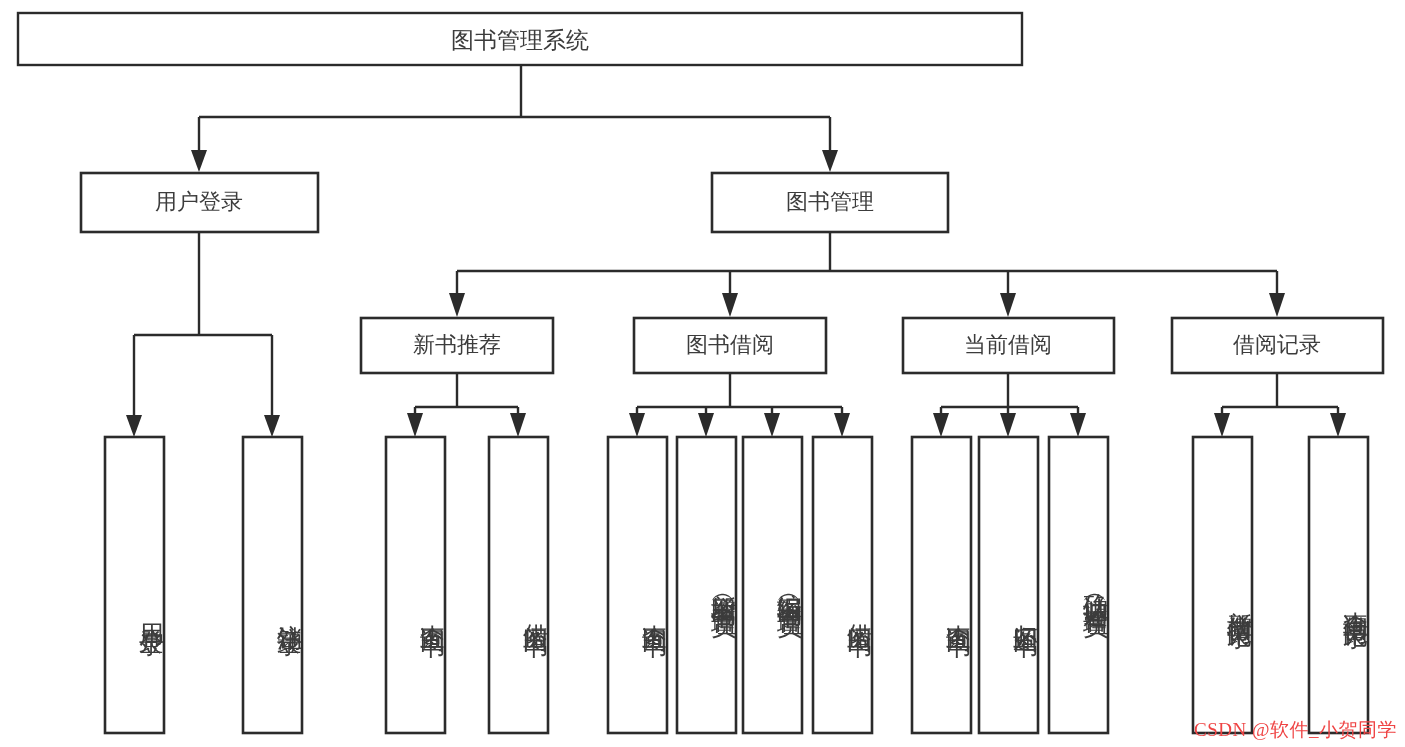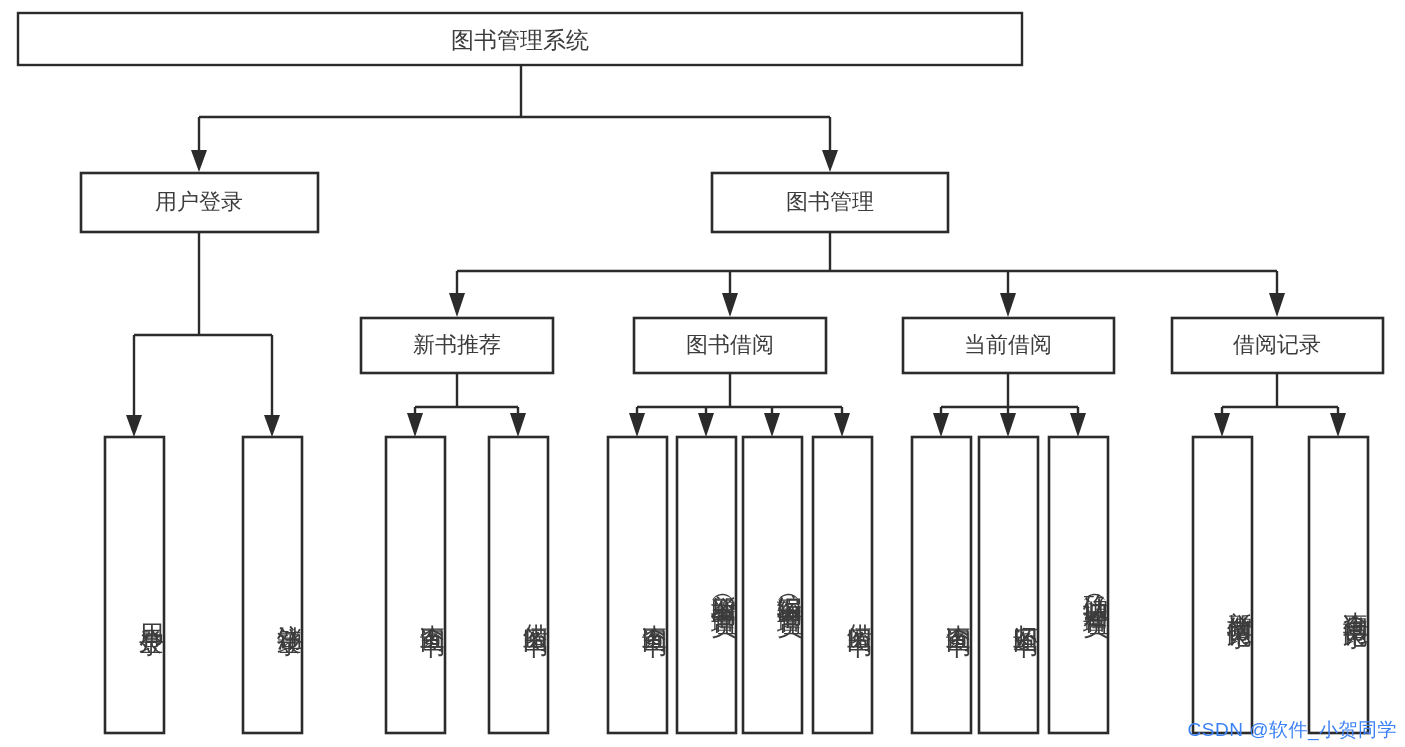--- a/index.html
+++ b/index.html
@@ -65,23 +65,23 @@
     display: flex;
     align-items: flex-start;
     justify-content: center;
     white-space: nowrap;
     pointer-events: none;
   }
   .watermark {
     position: absolute;
     right: 8px;
     bottom: 4px;
-    font-family: Liberation Sans, sans-serif;
+    font-family: Liberation Serif, serif;
     font-size: 19px;
-    color: #3b82f6;
+    color: #ef4444;
     letter-spacing: 0.5px;
     white-space: nowrap;
   }
 </style>
 </head>
 <body>
 
 <div id="diagram-root">
 
   <svg id="flow" viewBox="0 0 1405 747" xmlns="http://www.w3.org/2000/svg">

